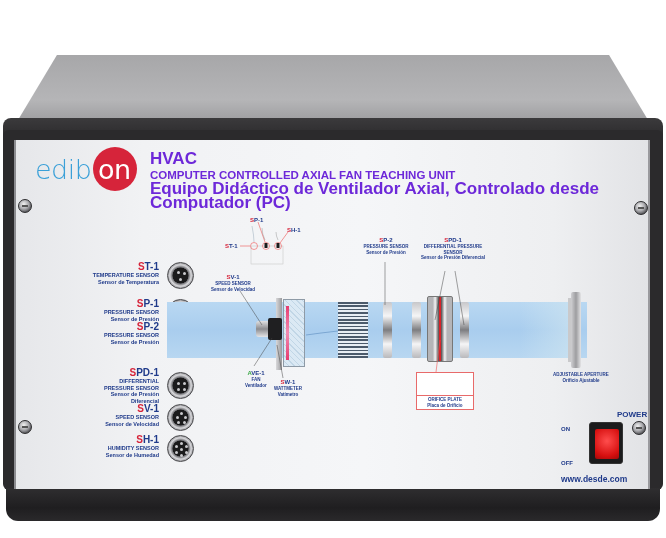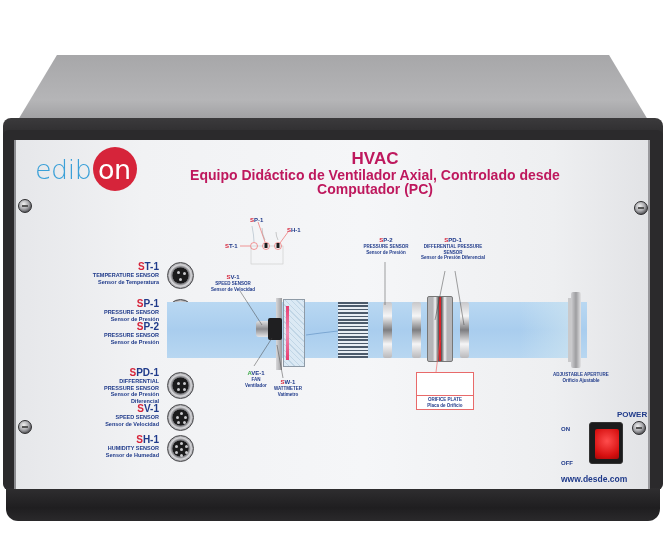--- a/index.html
+++ b/index.html
@@ -41,24 +41,24 @@
   }
   .logo-circle {
     position: absolute; left: 58px; top: 0; width: 44px; height: 44px;
     border-radius: 50%; background: #d6243a;
   }
   .logo-circle-text {
     position: absolute; left: 63px; top: 7px; font-size: 27px; color: #ffffff;
     font-family: "DejaVu Sans", sans-serif; letter-spacing: -0.5px;
   }
 
-  .title-block { position: absolute; left: 150px; top: 150px; width: 450px; text-align: center; color: #be185d; }
+  .title-block { position: absolute; left: 150px; top: 150px; width: 450px; text-align: left; color: #6d28d9; }
   .title-main { font-family: "Liberation Sans", sans-serif; font-weight: 700; font-size: 17px; line-height: 18px; }
   .title-sub { font-family: "Liberation Sans", sans-serif; font-weight: 700; font-size: 11.5px; line-height: 14px; }
-  .title-es { font-family: "Liberation Sans", sans-serif; font-weight: 700; font-size: 14px; line-height: 14px; }
+  .title-es { font-family: "Liberation Sans", sans-serif; font-weight: 700; font-size: 17px; line-height: 14px; }
 
   .screw { position: absolute; width: 14px; height: 14px; border-radius: 50%;
     background: radial-gradient(circle at 40% 35%, #f2f2f2 0%, #a9a9ad 45%, #4a4a4e 80%, #2a2a2c 100%);
     border: 1px solid #2c2c2e;
   }
   .screw::after { content: ""; position: absolute; left: 3px; top: 5px; width: 6px; height: 2px; background: #555; }
 
   .sensor-list { position: absolute; left: 44px; top: 229px; width: 150px; }
   .sensor-item { position: absolute; right: 0; width: 150px; height: 32px; margin-top: 33px; }
   .sensor-label { position: absolute; right: 35px; top: 0; text-align: right; color: #1f3a8a; font-family: "Liberation Sans", sans-serif; font-weight: 700; }
@@ -132,20 +132,21 @@
 <div class="screw" style="left:632px;top:421px"></div>
 
 <div class="logo">
   <span class="logo-text">edib</span>
   <div class="logo-circle"></div>
   <span class="logo-circle-text">on</span>
 </div>
 
 <div class="title-block">
   <div class="title-main">HVAC</div>
+  <div class="title-sub">COMPUTER CONTROLLED AXIAL FAN TEACHING UNIT</div>
   <div class="title-es">Equipo Didáctico de Ventilador Axial, Controlado desde Computador (PC)</div>
 </div>
 
 <div class="sensor-list">
   <div class="sensor-item" style="top:0px">
     <div class="sensor-label">
       <div class="sensor-code"><span class="hl">S</span><span>T-1</span></div>
       <div class="sensor-name">TEMPERATURE SENSOR</div>
       <div class="sensor-es">Sensor de Temperatura</div>
     </div>

